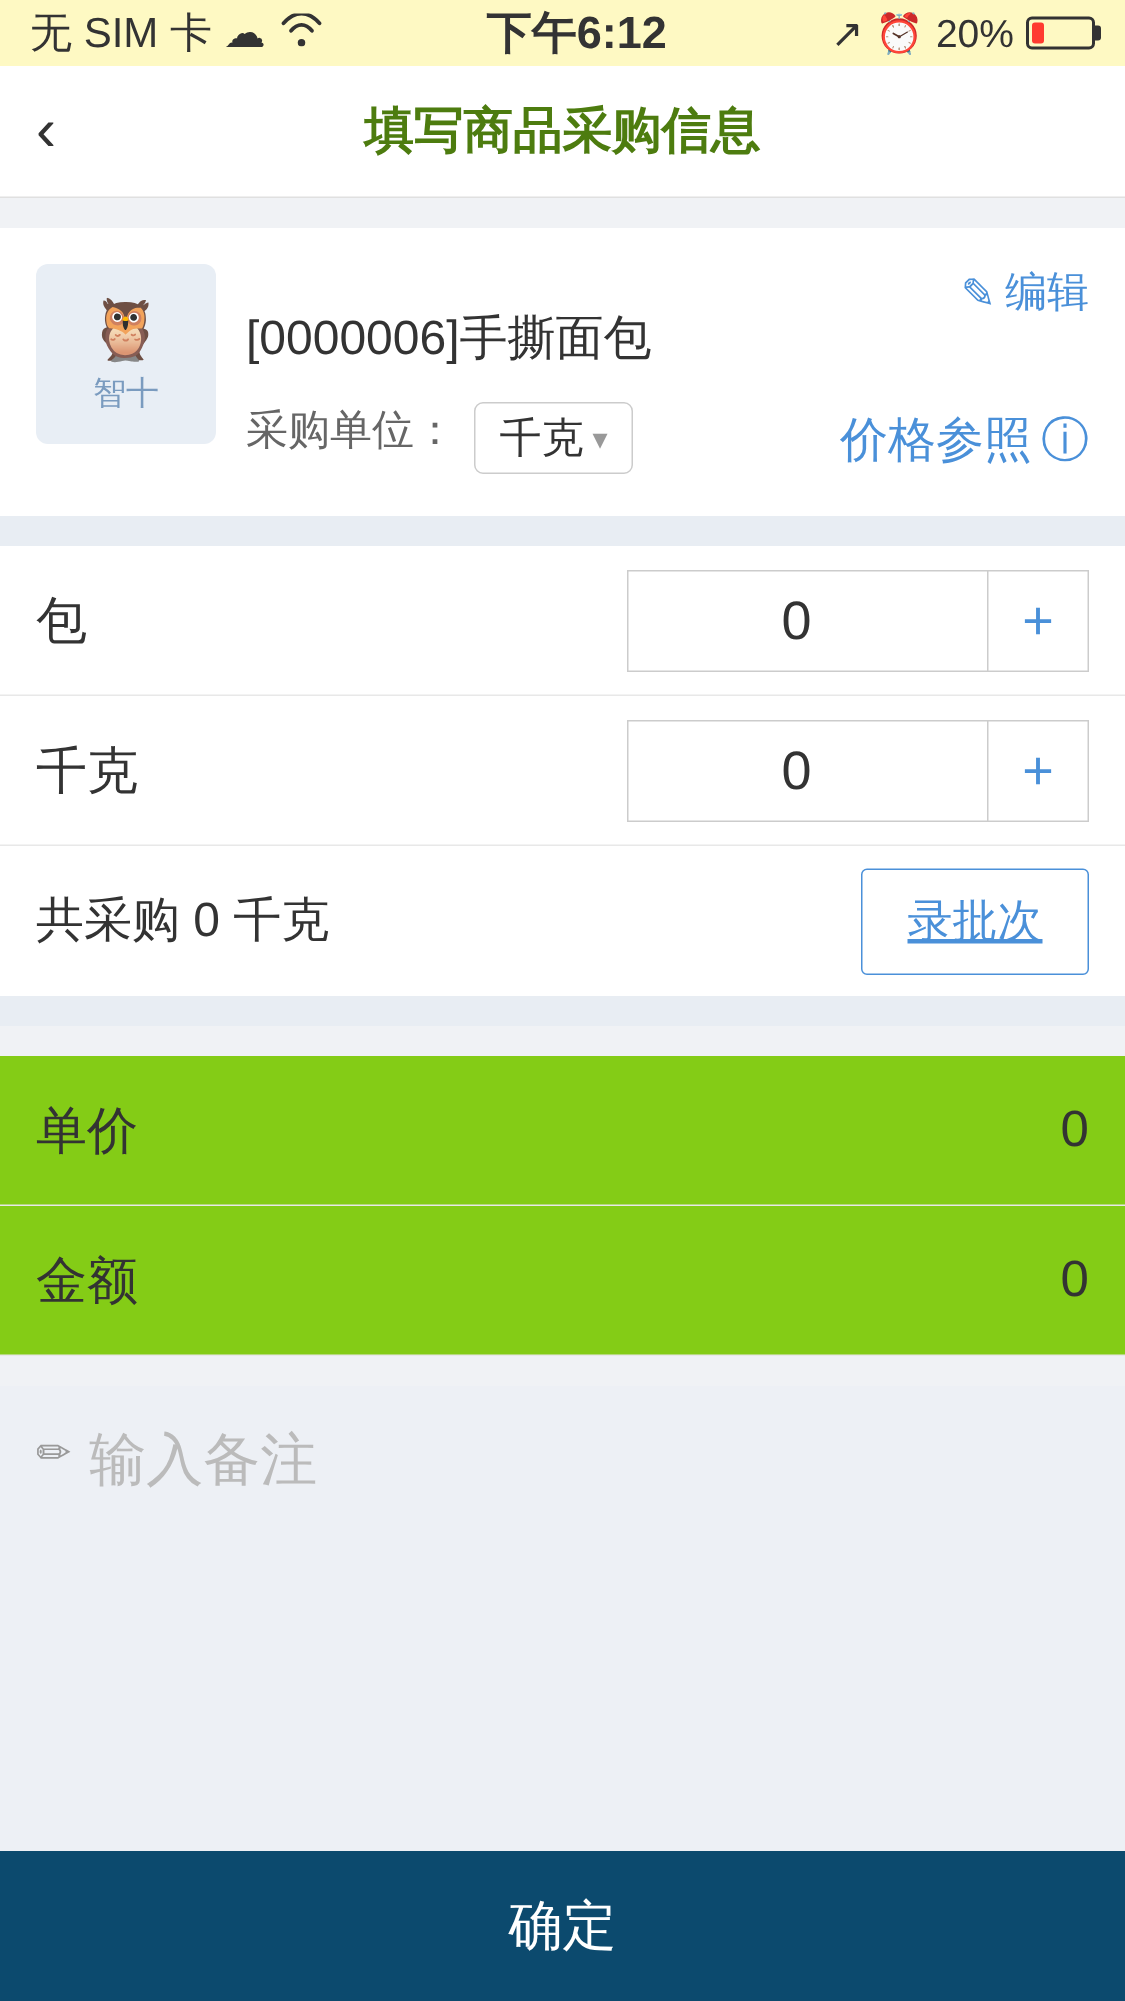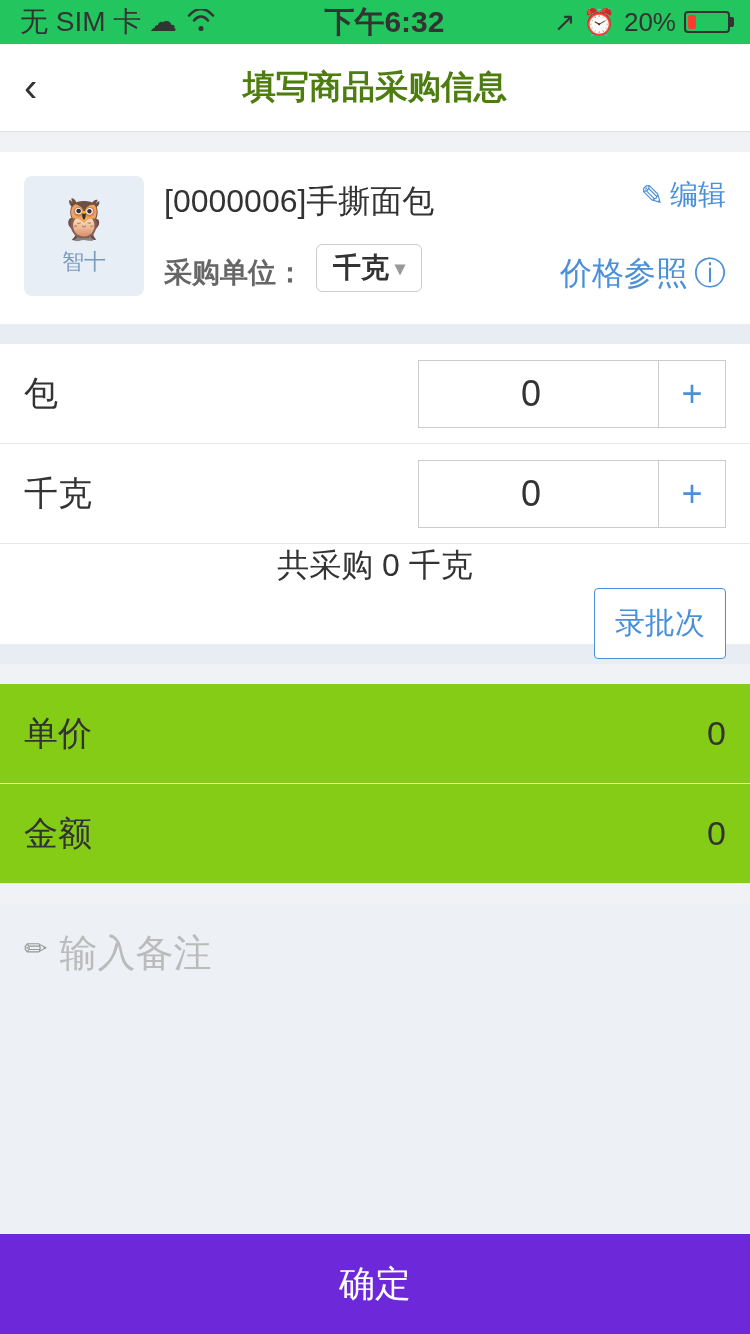--- a/index.html
+++ b/index.html
@@ -10,21 +10,21 @@
       font-family: -apple-system, 'PingFang SC', 'Helvetica Neue', sans-serif;
       background: #f0f2f5;
       font-size: 32px;
       color: #333;
     }
 
     
     .status-bar {
       width: 750px;
       height: 44px;
-      background: #22c55e;
+      background: #fef9c3;
       display: flex;
       align-items: center;
       justify-content: space-between;
       padding: 0 20px;
       font-size: 28px;
       font-weight: 500;
     }
     .status-left {
       display: flex;
       align-items: center;
@@ -137,26 +137,26 @@
     }
     .product-info {
       flex: 1;
       padding-top: 4px;
     }
     .product-name {
       font-size: 32px;
       color: #333;
       font-weight: 500;
       margin-bottom: 20px;
+      margin-top: 24px;
     }
     .product-unit-row {
       display: flex;
-      align-items: flex-end;
+      align-items: flex-start;
       gap: 12px;
-      font-weight: bold;
     }
     .product-unit-label {
       font-size: 28px;
       color: #666;
     }
     .unit-select {
       border: 1px solid #ccc;
       border-radius: 6px;
       padding: 4px 16px;
       font-size: 28px;
@@ -252,35 +252,35 @@
       cursor: pointer;
     }
 
     
     .summary-row {
       background: #fff;
       display: flex;
       align-items: center;
       padding: 0 24px;
       height: 100px;
-      flex-direction: column;
     }
     .summary-text {
       font-size: 32px;
       color: #333;
     }
     .record-btn {
       margin-left: auto;
       border: 1px solid #4a90d9;
       color: #4a90d9;
       font-size: 30px;
-      padding: 14px 20px;
+      padding: 14px 30px;
       border-radius: 4px;
       background: #fff;
       cursor: pointer;
+      text-decoration: underline;
     }
 
     
     .price-section {
       background: #84cc16;
       margin-top: 20px;
     }
     .price-row {
       display: flex;
       align-items: center;
@@ -319,21 +319,21 @@
       color: #bbb;
     }
 
     
     .confirm-btn {
       position: fixed;
       bottom: 0;
       left: 0;
       width: 750px;
       height: 100px;
-      background: #6d28d9;
+      background: #0c4a6e;
       display: flex;
       align-items: center;
       justify-content: center;
       font-size: 36px;
       color: #fff;
       font-weight: 500;
       cursor: pointer;
     }
   </style>
 </head>
@@ -343,21 +343,21 @@
   <div class="status-left">
     <span>无 SIM 卡 ☁</span>
     <span>
       <svg width="28" height="22" viewBox="0 0 28 22" fill="none">
         <path d="M14 17a2.5 2.5 0 1 1 0 5 2.5 2.5 0 0 1 0-5z" fill="#333"></path>
         <path d="M7 11.5C9 9 11.4 7.5 14 7.5s5 1.5 7 4" stroke="#333" stroke-width="2.5" fill="none" stroke-linecap="round"></path>
         <path d="M2 6.5C5.5 2.5 9.5 0 14 0s8.5 2.5 12 6.5" stroke="#333" stroke-width="2.5" fill="none" stroke-linecap="round"></path>
       </svg>
     </span>
   </div>
-  <div class="status-center">下午6:32</div>
+  <div class="status-center">下午6:12</div>
   <div class="status-right">
     <span>↗</span>
     <span>⏰</span>
     <span>20%</span>
     <span class="battery">
       <span class="battery-bar">
           <span class="battery-fill"></span>
         </span>
     </span>
   </div>

